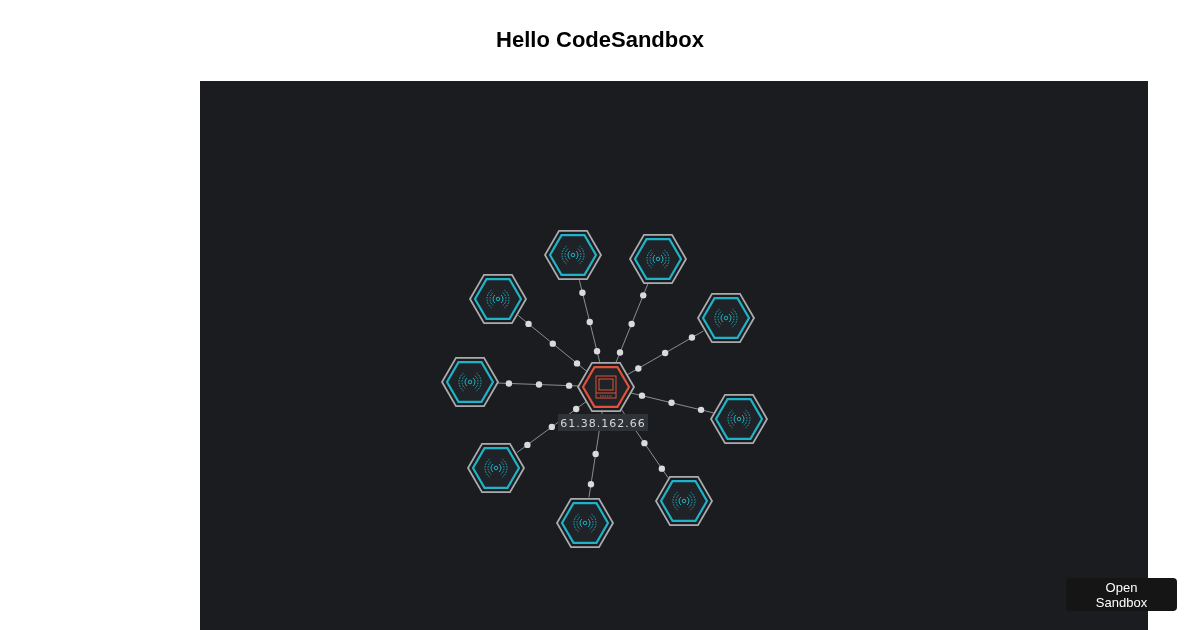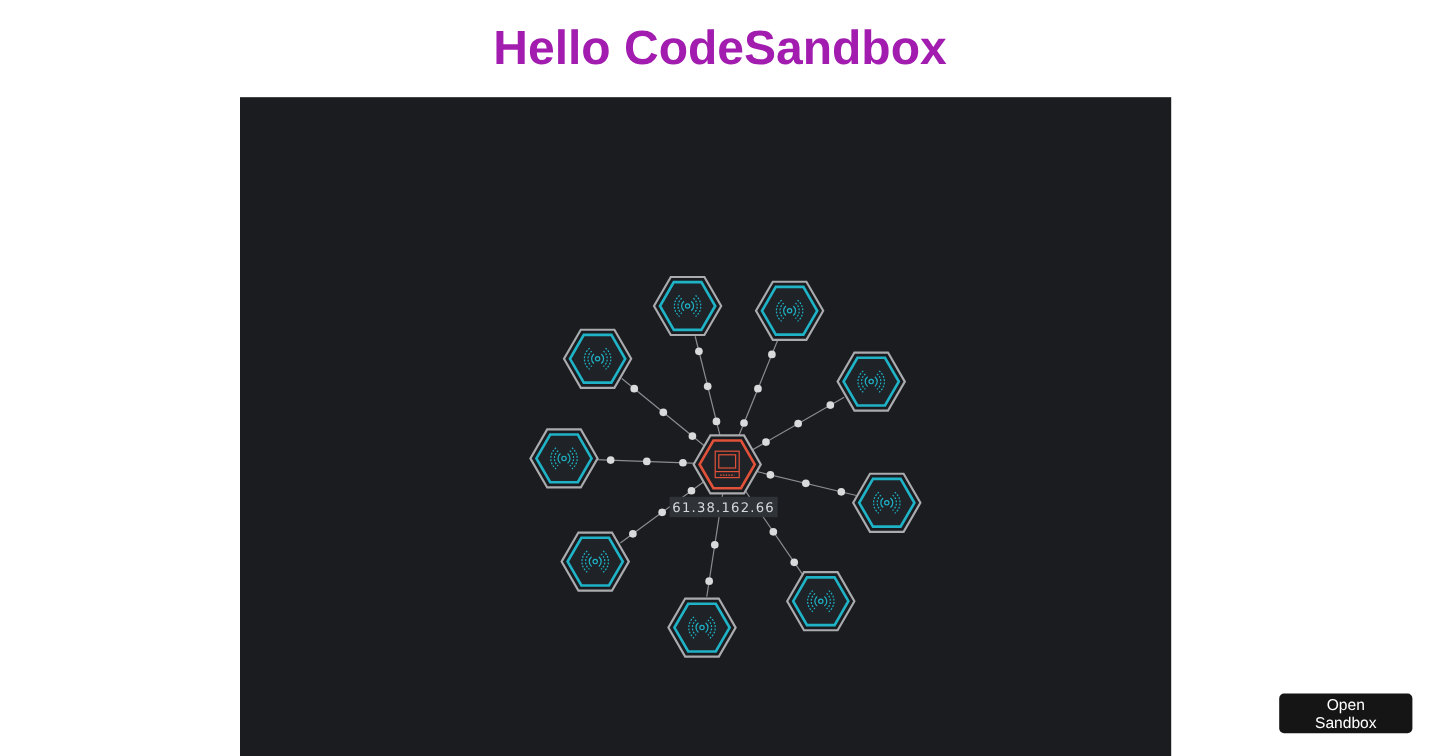--- a/index.html
+++ b/index.html
@@ -4,26 +4,26 @@
   <style>
     html, body { margin: 0; padding: 0; }
     body {
       width: 1200px; height: 630px; overflow: hidden;
       background: #ffffff; position: relative;
       font-family: "Liberation Sans", sans-serif;
     }
     .page-title {
       position: absolute; left: 0; top: 20px; width: 1200px;
       text-align: center; margin: 0;
-      font-size: 40px; font-weight: bold; color: #a21caf;
+      font-size: 22px; font-weight: bold; color: #000000;
       line-height: 40px;
     }
     .canvas {
       position: absolute; left: 200px; top: 81px;
-      width: 776px; height: 549px; background: #1b1c1f;
+      width: 948px; height: 549px; background: #1b1c1f;
       overflow: hidden;
     }
     .canvas svg { position: absolute; left: 0; top: 0; }
     .open-sandbox {
       position: absolute; left: 1066px; top: 578px;
       width: 111px; height: 33px; border-radius: 4px;
       background: #151515; color: #ffffff; border: none;
       font-family: "Liberation Sans", sans-serif; font-size: 13px;
       display: flex; align-items: center; justify-content: center;
       cursor: pointer; padding: 16px;

